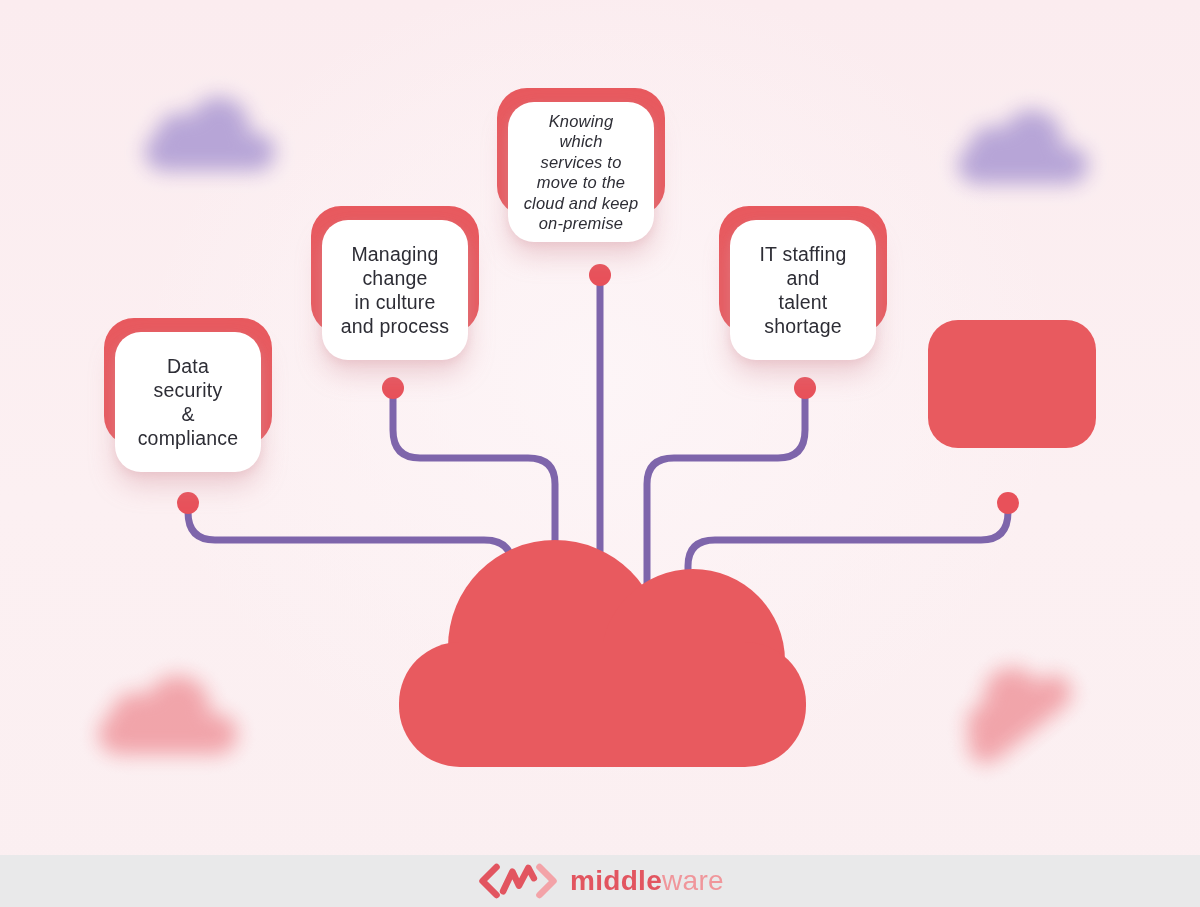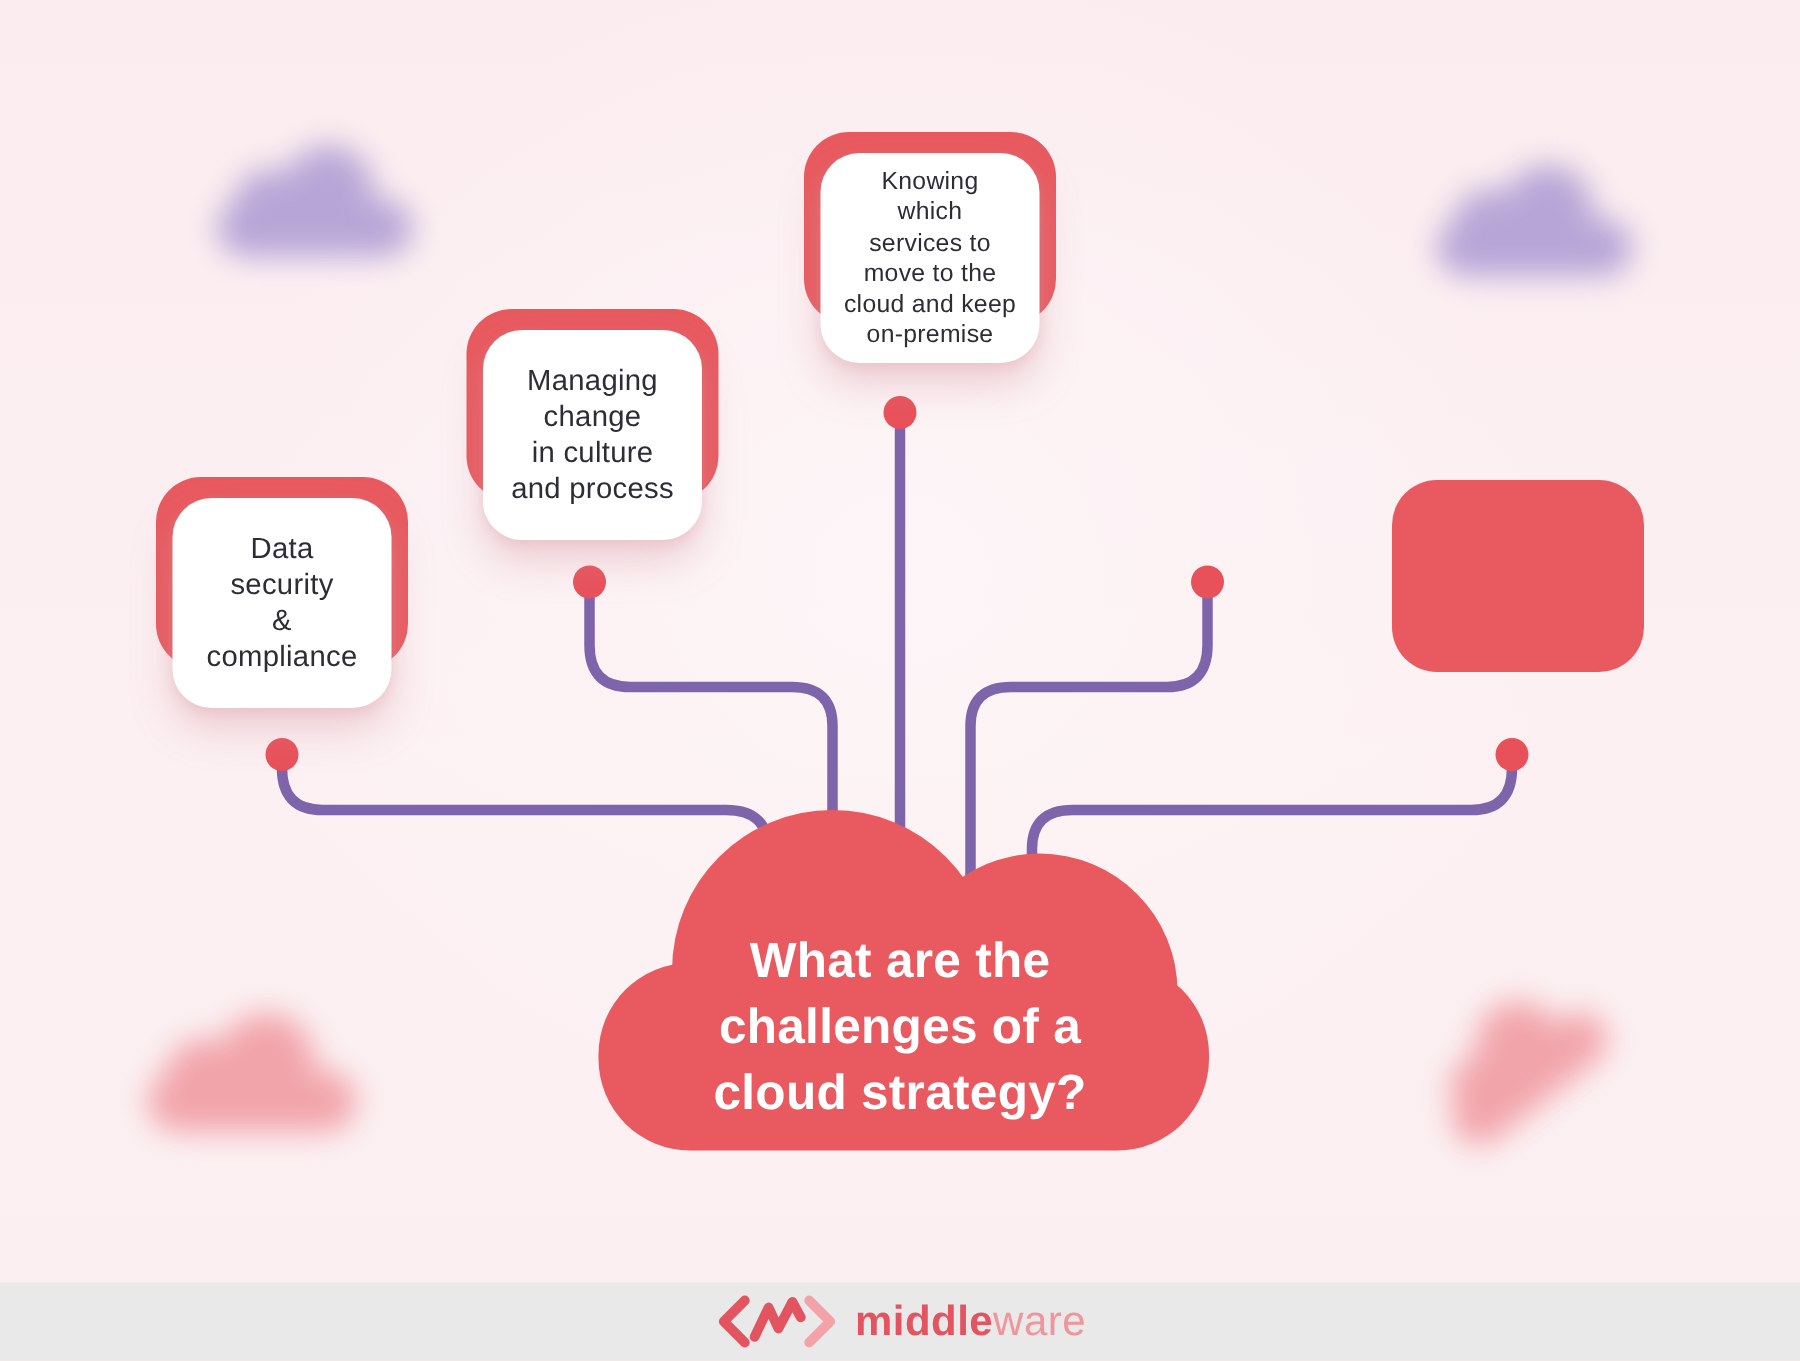--- a/index.html
+++ b/index.html
@@ -97,23 +97,20 @@
       <circle cx="805" cy="388" r="11"></circle>
       <circle cx="1008" cy="503" r="11"></circle>
     </g>
     <g fill="#e85a5f">
       <circle cx="555" cy="647" r="107"></circle>
       <circle cx="693" cy="661" r="92"></circle>
       <rect x="399" y="642" width="407" height="125" rx="61"></rect>
     </g>
   </svg>
 
-  <div class="cloud-question">What are the
-challenges of a
-cloud strategy?</div>
 
   <div class="group" style="left:311px;top:206px;">
     <div class="arch"></div>
     <div class="card">
       <div class="card-text">Managing
 change
 in culture
 and process</div>
     </div>
   </div>
@@ -121,32 +118,41 @@
   <div class="group" style="left:104px;top:318px;">
     <div class="arch"></div>
     <div class="card">
       <div class="card-text">Data
 security
 &amp;
 compliance</div>
     </div>
   </div>
 
-  <div class="group" style="left:536px;top:88px;">
+  <div class="group" style="left:497px;top:88px;font-style:italic;">
     <div class="arch"></div>
     <div class="card">
       <div class="card-text small">Knowing
 which
 services to
 move to the
 cloud and keep
 on-premise</div>
     </div>
   </div>
 
+  <div class="group" style="left:719px;top:206px;">
+    <div class="arch"></div>
+    <div class="card">
+      <div class="card-text">IT staffing
+and
+talent
+shortage</div>
+    </div>
+  </div>
 
   <div class="group" style="left:928px;top:320px;">
     <div class="arch"></div>
   </div>
 
   <div class="footer-band">
     <div class="logo">
       <svg width="84" height="38" viewBox="0 0 90 40" fill="none" stroke-linecap="round" stroke-linejoin="round">
         <path d="M22 5 L7 20 L22 35" stroke="#e25560" stroke-width="7"></path>
         <path d="M29 31 L39 10 L46 25 L56 6 L62 17" stroke="#e25560" stroke-width="7"></path>

